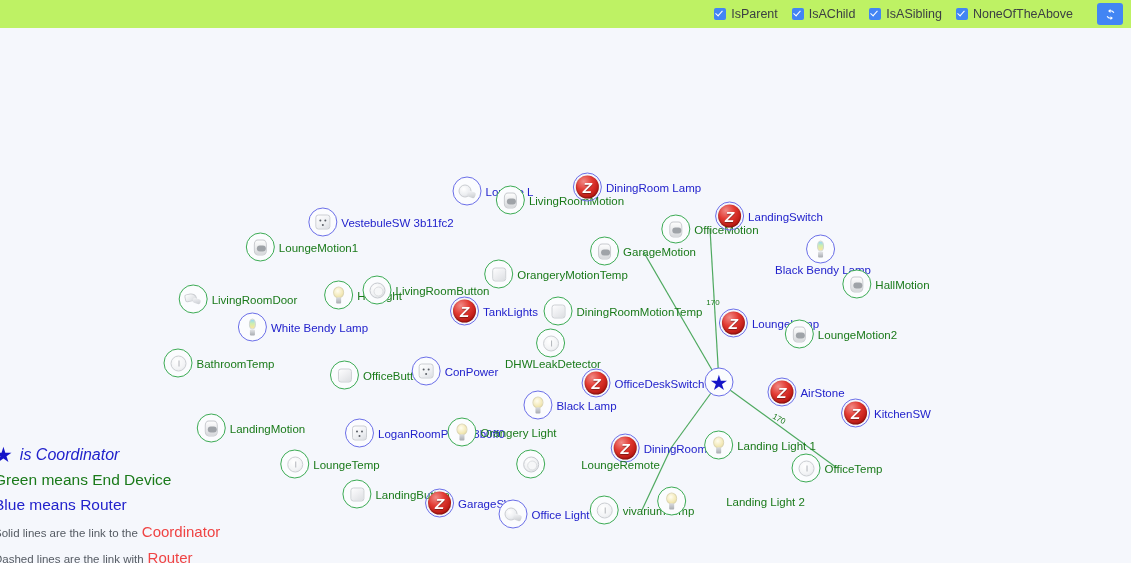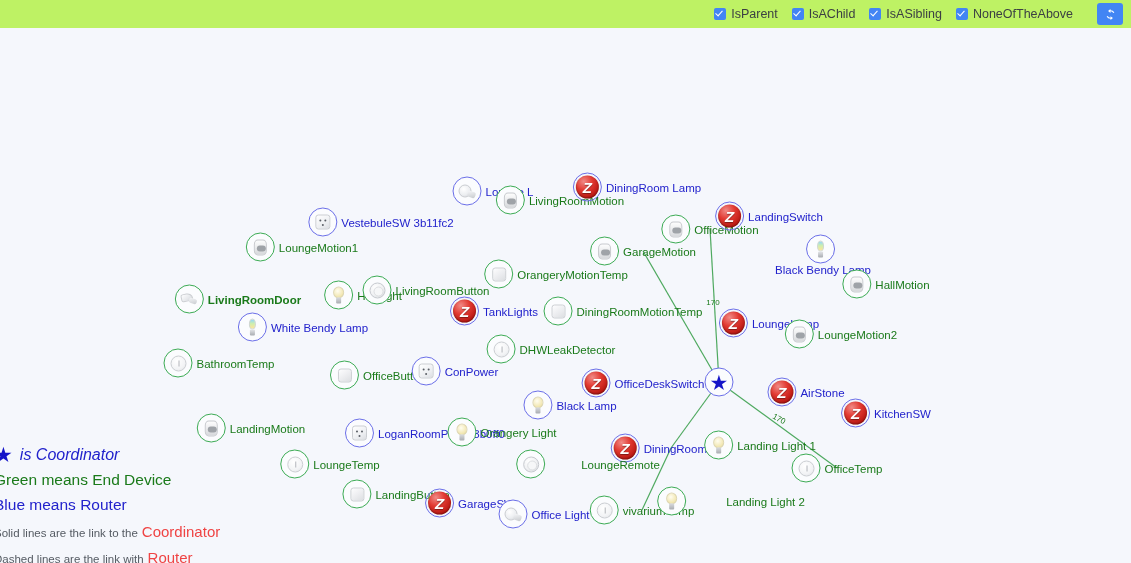--- a/index.html
+++ b/index.html
@@ -260,21 +260,21 @@
           <span class="ico-square"></span>
         </span>
         <span class="nlabel">OrangeryMotionTemp</span>
       </div>
       <div class="node " style="left: 886px; top: 284px; z-index: 20;">
         <span class="ncirc">
           <span class="ico-motion"></span>
         </span>
         <span class="nlabel">HallMotion</span>
       </div>
-      <div class="node " style="left: 238px; top: 299px; z-index: 21; font-weight: bold;">
+      <div class="node " style="left: 238px; top: 299px; z-index: 21;">
         <span class="ncirc">
           <span class="ico-door"></span>
         </span>
         <span class="nlabel">LivingRoomDoor</span>
       </div>
       <div class="node " style="left: 363px; top: 295px; z-index: 22;">
         <span class="ncirc">
           <span class="ico-bulb"></span>
         </span>
         <span class="nlabel">HallLight</span>
@@ -312,21 +312,21 @@
           <span class="ico-motion"></span>
         </span>
         <span class="nlabel">LoungeMotion2</span>
       </div>
       <div class="node router" style="left: 303px; top: 327px; z-index: 28;">
         <span class="ncirc">
           <span class="ico-candle"></span>
         </span>
         <span class="nlabel">White Bendy Lamp</span>
       </div>
-      <div class="node " style="left: 551px; top: 349px; z-index: 29;">
+      <div class="node " style="left: 551px; top: 349px; z-index: 29; flex-direction: column;">
         <span class="ncirc">
           <span class="ico-disc"></span>
         </span>
         <span class="nlabel">DHWLeakDetector</span>
       </div>
       <div class="node " style="left: 219px; top: 363px; z-index: 30;">
         <span class="ncirc">
           <span class="ico-disc"></span>
         </span>
         <span class="nlabel">BathroomTemp</span>

